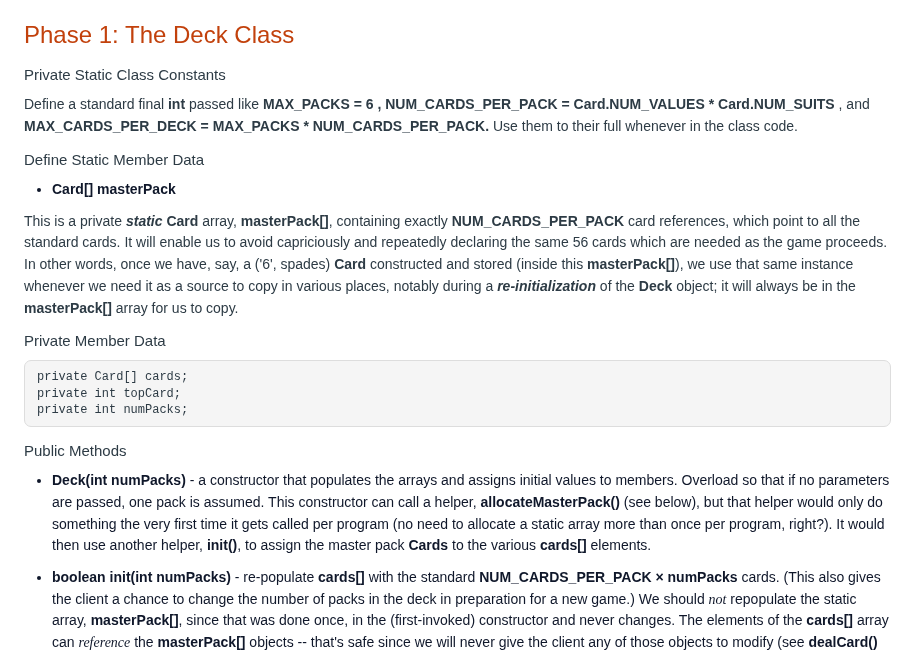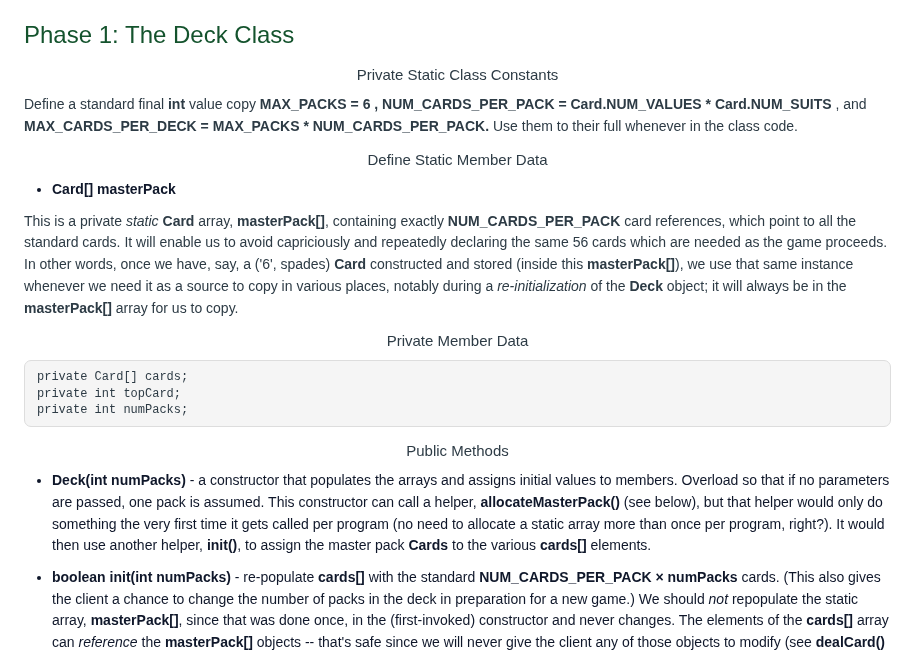--- a/index.html
+++ b/index.html
@@ -10,65 +10,64 @@
       font-size: 14px;
       line-height: 1.55;
       color: #2d3b45;
       background: #fff;
       width: 915px;
     }
     h2 {
       font-size: 24px;
       font-weight: 400;
       margin: 0 0 6px 0;
-      color: #14532d;
+      color: #c2410c;
     }
     h3 {
       font-size: 15px;
       font-weight: 400;
       margin: 10px 0 8px 0;
       color: #2d3b45;
-      text-align: center;
     }
     p {
       margin: 8px 0 10px 0;
       color: #2d3b45;
     }
     ul {
       margin: 6px 0 8px 0;
       padding-left: 28px;
     }
     li {
       margin: 4px 0 10px 0;
       color: #0f172a;
     }
     b { font-weight: 700; }
-    i { font-style: italic; }
+    i { font-style: italic; font-family: Liberation Serif, serif; }
     .codeblock {
       background: #f5f5f5;
       border: 1px solid #ddd;
       border-radius: 7px;
       padding: 8px 12px;
       font-family: Menlo, Monaco, Consolas, "Courier New", monospace;
       font-size: 12px;
       line-height: 1.35;
       white-space: pre;
       color: #2d3b45;
       margin: 6px 0 12px 0;
     }
-    .bold-em { font-weight: 400; font-style: italic; }
+    .bold-em { font-weight: 700; font-style: italic; }
   </style>
 </head>
 <body>
 
 <h2>Phase 1: The Deck Class</h2>
 
 <h3>Private Static Class Constants</h3>
 <p>
-  <span>Define a standard  final </span><b>int</b><span> value copy </span><b>MAX_PACKS = 6 , NUM_CARDS_PER_PACK = Card.NUM_VALUES * Card.NUM_SUITS</b><span> , and </span><b>MAX_CARDS_PER_DECK = MAX_PACKS * NUM_CARDS_PER_PACK.</b><span>  Use them to their full whenever in the class code.</span>
+  <span>Define a standard  final </span><b>int</b><span> passed like </span><b>MAX_PACKS = 6 , NUM_CARDS_PER_PACK = Card.NUM_VALUES * Card.NUM_SUITS</b><span> , and </span><b>MAX_CARDS_PER_DECK = MAX_PACKS * NUM_CARDS_PER_PACK.</b><span>  Use them to their full whenever in the class code.</span>
 </p>
 
 <h3>Define Static Member Data</h3>
 <ul>
   <li><b>Card[] masterPack</b></li>
 </ul>
 <p>
   <span>This is a private </span><span class="bold-em">static</span><span> </span><b>Card</b><span> array, </span><b>masterPack[]</b><span>, containing exactly </span><b>NUM_CARDS_PER_PACK</b><span> card references, which point to all the standard cards.   It will enable us to avoid capriciously and repeatedly declaring the same 56 cards which are needed as the game proceeds.  In other words, once we have, say, a ('6', spades) </span><b>Card</b><span> constructed and stored (inside this </span><b>masterPack[]</b><span>), we use that same instance whenever we need it as a source to copy in various places, notably during a </span><span class="bold-em">re-initialization</span><span> of the </span><b>Deck</b><span> object;  it will always be in the </span><b>masterPack[]</b><span> array for us to copy.</span>
 </p>
 

